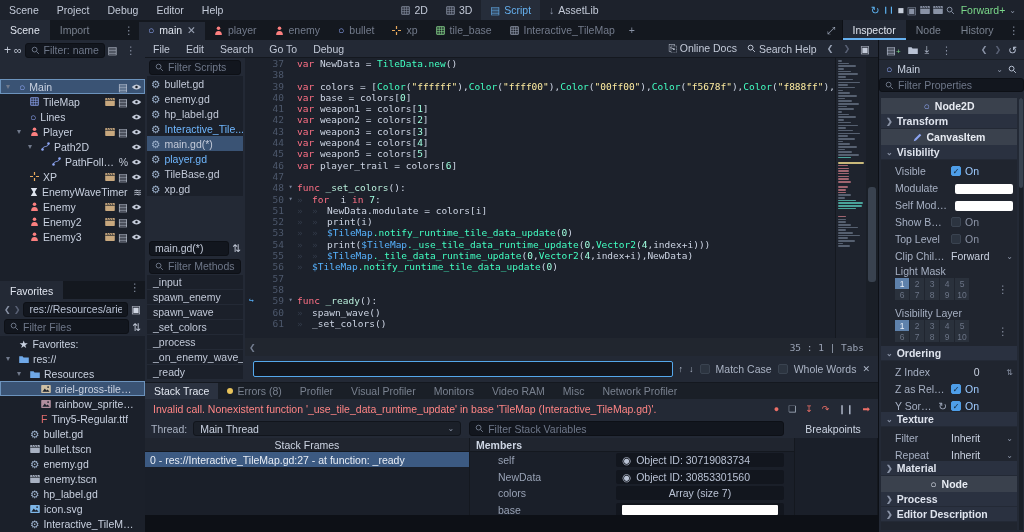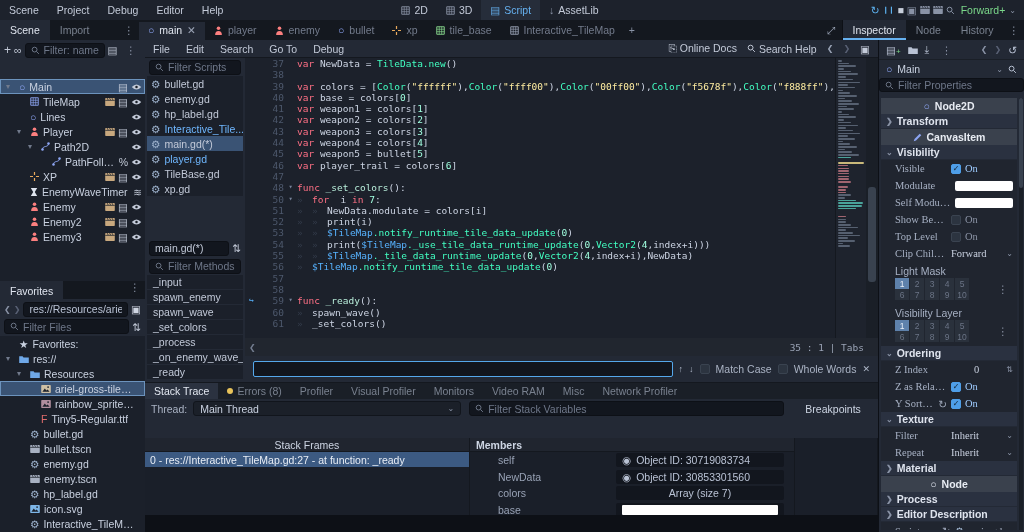--- a/index.html
+++ b/index.html
@@ -103,21 +103,21 @@
   
   #inspector{left:878px;top:40px;width:146px;height:492px;background:#232935;border-left:1px solid #0d1016;}
   #itools{height:20px;display:flex;align-items:center;gap:7px;padding:0 7px;color:#b9c2d4;border-bottom:1px solid #1a1f27;}
   #inoderow{height:18px;display:flex;align-items:center;gap:5px;padding:0 7px;}
   #ifilter{height:20px;display:flex;gap:4px;padding:0 0;flex-direction:column;}
   #iprops{position:absolute;left:2px;right:7px;top:58px;bottom:2px;background:#20252f;overflow:hidden;}
   #iscroll{position:absolute;right:1px;top:58px;bottom:2px;width:4px;background:#1a1f27;}
   #ithumb{position:absolute;left:0;right:0;top:0;height:90px;background:#39424f;border-radius:2px;}
   .icat{height:16px;background:#3a414d;display:flex;align-items:center;justify-content:center;gap:5px;color:#e8ecf3;font-weight:bold;}
   .isec{height:15px;background:#2a3140;display:flex;align-items:center;gap:4px;padding:0 5px;color:#dfe4ee;font-weight:bold;border-bottom:1px solid #232935;}
-  .iprop{height:17px;display:flex;align-items:center;padding:0 4px 0 14px;color:#a6b0c3;gap:4px;font-family:Liberation Serif, serif;}
+  .iprop{height:17px;display:flex;align-items:flex-end;padding:0 4px 0 14px;color:#a6b0c3;gap:4px;}
   .iprop .pl{flex:1;overflow:hidden;white-space:nowrap;text-overflow:ellipsis;}
   .pval{display:flex;align-items:center;gap:4px;color:#c9d1e0;width:62px;flex:none;}
   .cbar{width:58px;height:10px;background:#fff;border-radius:2px;flex:none;}
   .gridblk{padding:2px 4px 4px 14px;}
   .gl{color:#a6b0c3;height:14px;display:flex;align-items:center;}
   .grow{display:flex;gap:1px;}
   .gcell{width:14px;height:11px;background:#2a313c;color:#6b7486;display:flex;align-items:center;justify-content:center;font-size:8.5px;}
   .gcell.on{background:#5e81ab;color:#e8eef6;}
   .chev{color:#8a93a6;font-size:8px;}
 </style>
@@ -729,21 +729,21 @@
       </div>
       <div id="codewrap">
         <div class="cline"><span class="gmark"></span><span class="gnum">37</span><span class="gfold"></span><span><span class="t-kw">var</span><span class="t-txt"> NewData = </span><span class="t-type">TileData.new</span><span class="t-txt">()</span></span></div>
         <div class="cline"><span class="gmark"></span><span class="gnum">38</span><span class="gfold"></span><span></span></div>
         <div class="cline"><span class="gmark"></span><span class="gnum">39</span><span class="gfold"></span><span><span class="t-kw">var</span><span class="t-txt"> colors = [</span><span class="t-type">Color</span><span class="t-txt">(</span><span class="t-str">"ffffff"</span><span class="t-txt">),</span><span class="t-type">Color</span><span class="t-txt">(</span><span class="t-str">"ffff00"</span><span class="t-txt">),</span><span class="t-type">Color</span><span class="t-txt">(</span><span class="t-str">"00ff00"</span><span class="t-txt">),</span><span class="t-type">Color</span><span class="t-txt">(</span><span class="t-str">"f5678f"</span><span class="t-txt">),</span><span class="t-type">Color</span><span class="t-txt">(</span><span class="t-str">"f888ff"</span><span class="t-txt">),</span><span class="t-type">Color</span><span class="t-txt">(</span><span class="t-str">"ffffff"</span></span></div>
         <div class="cline"><span class="gmark"></span><span class="gnum">40</span><span class="gfold"></span><span><span class="t-kw">var</span><span class="t-txt"> base = colors[</span><span class="t-num">0</span><span class="t-txt">]</span></span></div>
         <div class="cline"><span class="gmark"></span><span class="gnum">41</span><span class="gfold"></span><span><span class="t-kw">var</span><span class="t-txt"> weapon1 = colors[</span><span class="t-num">1</span><span class="t-txt">]</span></span></div>
         <div class="cline"><span class="gmark"></span><span class="gnum">42</span><span class="gfold"></span><span><span class="t-kw">var</span><span class="t-txt"> weapon2 = colors[</span><span class="t-num">2</span><span class="t-txt">]</span></span></div>
         <div class="cline"><span class="gmark"></span><span class="gnum">43</span><span class="gfold"></span><span><span class="t-kw">var</span><span class="t-txt"> weapon3 = colors[</span><span class="t-num">3</span><span class="t-txt">]</span></span></div>
         <div class="cline"><span class="gmark"></span><span class="gnum">44</span><span class="gfold"></span><span><span class="t-kw">var</span><span class="t-txt"> weapon4 = colors[</span><span class="t-num">4</span><span class="t-txt">]</span></span></div>
-        <div class="cline"><span class="gmark"></span><span class="gnum">45</span><span class="gfold"></span><span><span class="t-kw">var</span><span class="t-txt"> weapon5 = bullet[</span><span class="t-num">5</span><span class="t-txt">]</span></span></div>
+        <div class="cline"><span class="gmark"></span><span class="gnum">45</span><span class="gfold"></span><span><span class="t-kw">var</span><span class="t-txt"> weapon5 = colors[</span><span class="t-num">5</span><span class="t-txt">]</span></span></div>
         <div class="cline"><span class="gmark"></span><span class="gnum">46</span><span class="gfold"></span><span><span class="t-kw">var</span><span class="t-txt"> player_trail = colors[</span><span class="t-num">6</span><span class="t-txt">]</span></span></div>
         <div class="cline"><span class="gmark"></span><span class="gnum">47</span><span class="gfold"></span><span></span></div>
         <div class="cline"><span class="gmark"></span><span class="gnum">48</span><span class="gfold">▾</span><span><span class="t-kw">func</span><span class="t-def"> _set_colors</span><span class="t-txt">():</span></span></div>
         <div class="cline"><span class="gmark"></span><span class="gnum">50</span><span class="gfold">▾</span><span><span class="tabg">»</span><span class="t-kw">for</span><span class="t-txt">  i </span><span class="t-kw">in</span><span class="t-txt"> </span><span class="t-num">7</span><span class="t-txt">:</span></span></div>
         <div class="cline"><span class="gmark"></span><span class="gnum">51</span><span class="gfold"></span><span><span class="tabg">»</span><span class="tabg">»</span><span class="t-txt">NewData.modulate = colors[i]</span></span></div>
         <div class="cline"><span class="gmark"></span><span class="gnum">52</span><span class="gfold"></span><span><span class="tabg">»</span><span class="tabg">»</span><span class="t-txt">print(i)</span></span></div>
         <div class="cline"><span class="gmark"></span><span class="gnum">53</span><span class="gfold"></span><span><span class="tabg">»</span><span class="tabg">»</span><span class="t-fn">$TileMap</span><span class="t-type">.notify_runtime_tile_data_update</span><span class="t-txt">(</span><span class="t-num">0</span><span class="t-txt">)</span></span></div>
         <div class="cline"><span class="gmark"></span><span class="gnum">54</span><span class="gfold"></span><span><span class="tabg">»</span><span class="tabg">»</span><span class="t-txt">print(</span><span class="t-fn">$TileMap</span><span class="t-type">._use_tile_data_runtime_update</span><span class="t-txt">(</span><span class="t-num">0</span><span class="t-txt">,</span><span class="t-type">Vector2</span><span class="t-txt">(</span><span class="t-num">4</span><span class="t-txt">,index+i)))</span></span></div>
         <div class="cline"><span class="gmark"></span><span class="gnum">55</span><span class="gfold"></span><span><span class="tabg">»</span><span class="tabg">»</span><span class="t-fn">$TileMap</span><span class="t-type">._tile_data_runtime_update</span><span class="t-txt">(</span><span class="t-num">0</span><span class="t-txt">,</span><span class="t-type">Vector2</span><span class="t-txt">(</span><span class="t-num">4</span><span class="t-txt">,index+i),NewData)</span></span></div>
         <div class="cline"><span class="gmark"></span><span class="gnum">56</span><span class="gfold"></span><span><span class="tabg">»</span><span class="t-fn">$TileMap</span><span class="t-type">.notify_runtime_tile_data_update</span><span class="t-txt">(</span><span class="t-num">0</span><span class="t-txt">)</span></span></div>
@@ -847,20 +847,31 @@
       <div id="dtabs">
         <span class="dbtab act">Stack Trace</span>
         <span class="dbtab"><span class="ydot"></span>Errors (8)</span>
         <span class="dbtab">Profiler</span>
         <span class="dbtab">Visual Profiler</span>
         <span class="dbtab">Monitors</span>
         <span class="dbtab">Video RAM</span>
         <span class="dbtab">Misc</span>
         <span class="dbtab">Network Profiler</span>
       </div>
+      <div id="errow">
+        <span>Invalid call. Nonexistent function '_use_tile_data_runtime_update' in base 'TileMap (Interactive_TileMap.gd)'.</span>
+        <span class="errbtns">
+          <span class="b r">●</span>
+          <span class="b">❏</span>
+          <span class="b r">↧</span>
+          <span class="b r">↷</span>
+          <span class="b">❙❙</span>
+          <span class="b r">➡</span>
+        </span>
+      </div>
       <div id="dctrl">
         <span style="padding:0 6px;color:#aab3c4">Thread:</span>
         <span class="ddrop" style="width:268px">
           <span>Main Thread</span>
           <span class="chev" style="margin-left:auto">⌄</span>
         </span>
         <span style="width:327px;padding:0 4px 0 8px;display:flex">
           <span class="sbox">
             <span class="i" style="color:#6e7789">
               <svg viewBox="0 0 12 12" width="9" height="9">

